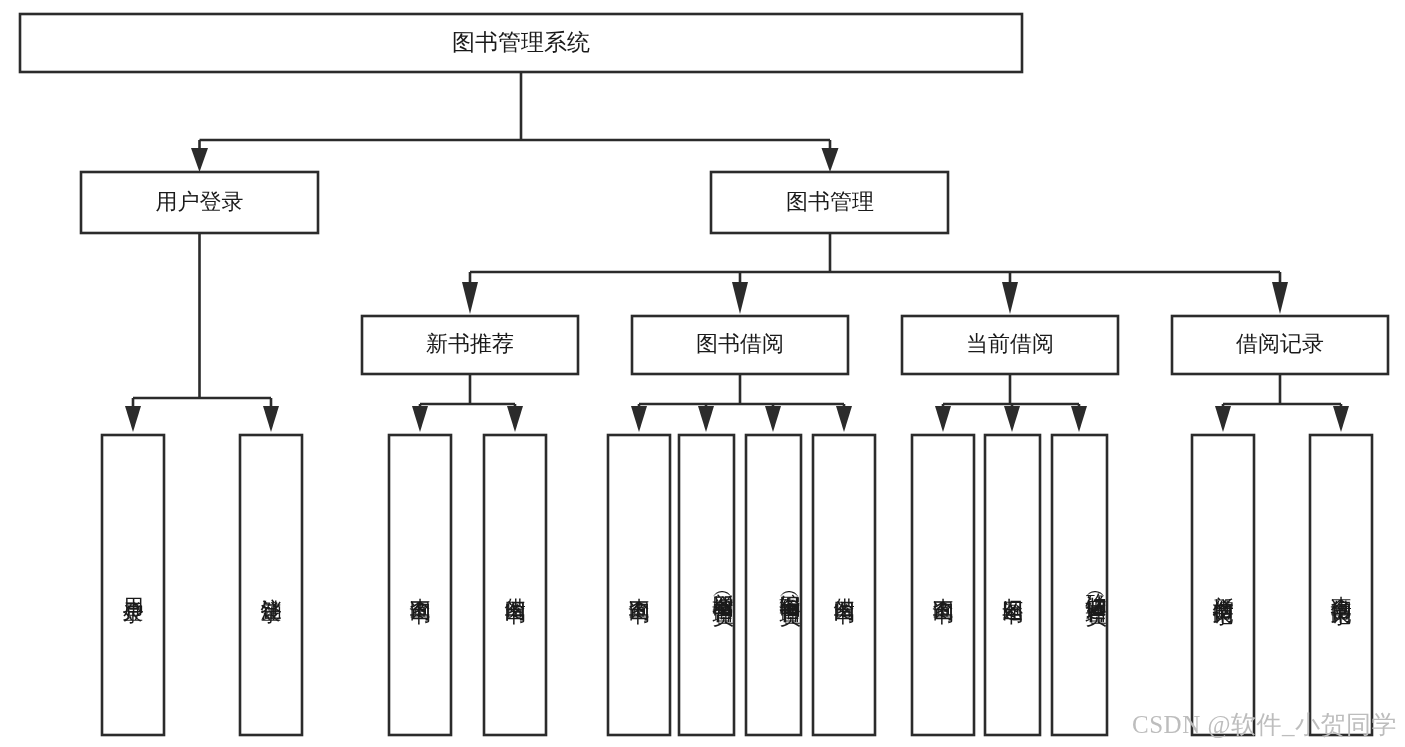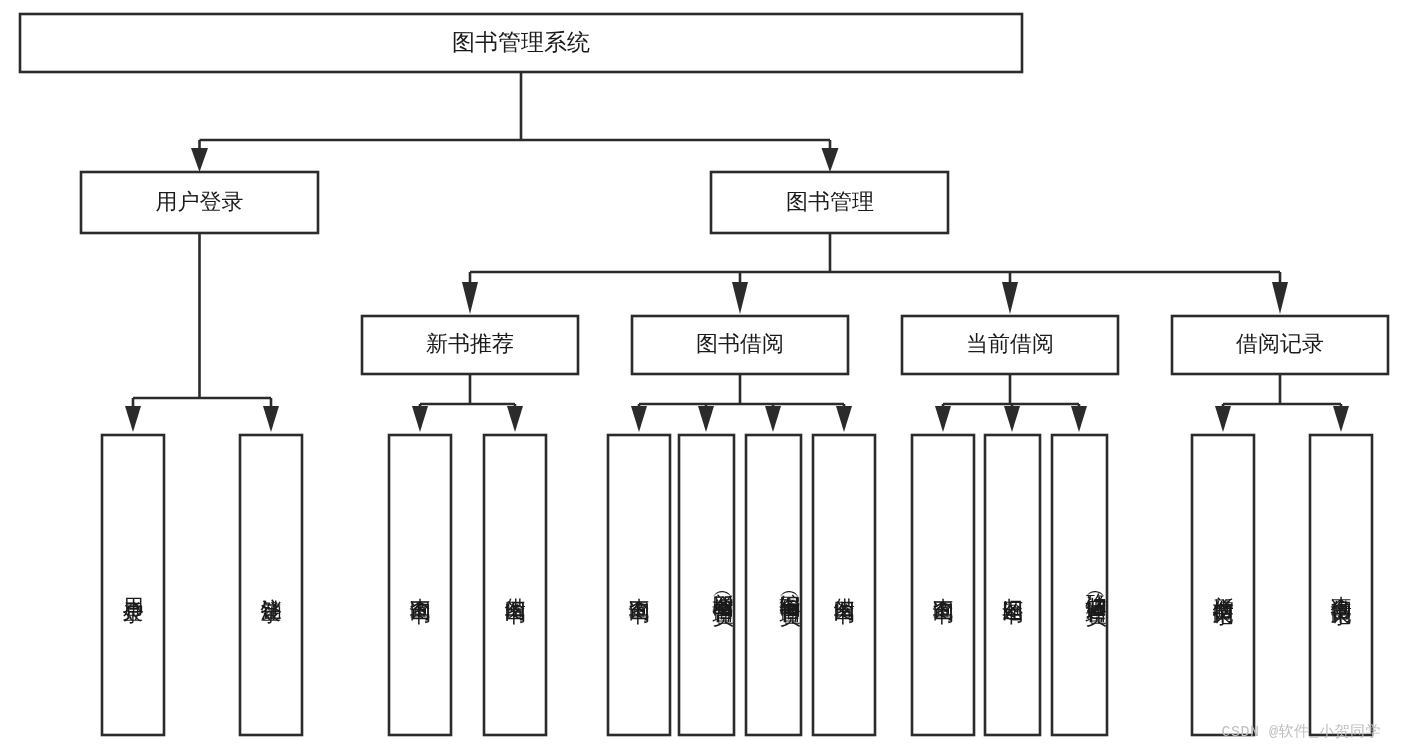--- a/index.html
+++ b/index.html
@@ -65,24 +65,24 @@
     font-size: 21px;
     line-height: 1.08;
     letter-spacing: 2px;
     color: #1a1a1a;
     white-space: nowrap;
     pointer-events: none;
     text-align: center;
   }
   .watermark {
     position: absolute;
-    right: 24px;
+    right: 8px;
     bottom: 6px;
-    font-family: Liberation Mono, monospace;
-    font-size: 15px;
+    font-family: Liberation Serif, serif;
+    font-size: 25px;
     color: #bdbdbd;
     letter-spacing: 0.5px;
     white-space: nowrap;
   }
 </style>
 </head>
 <body>
 
 <div id="diagram-root">
 

